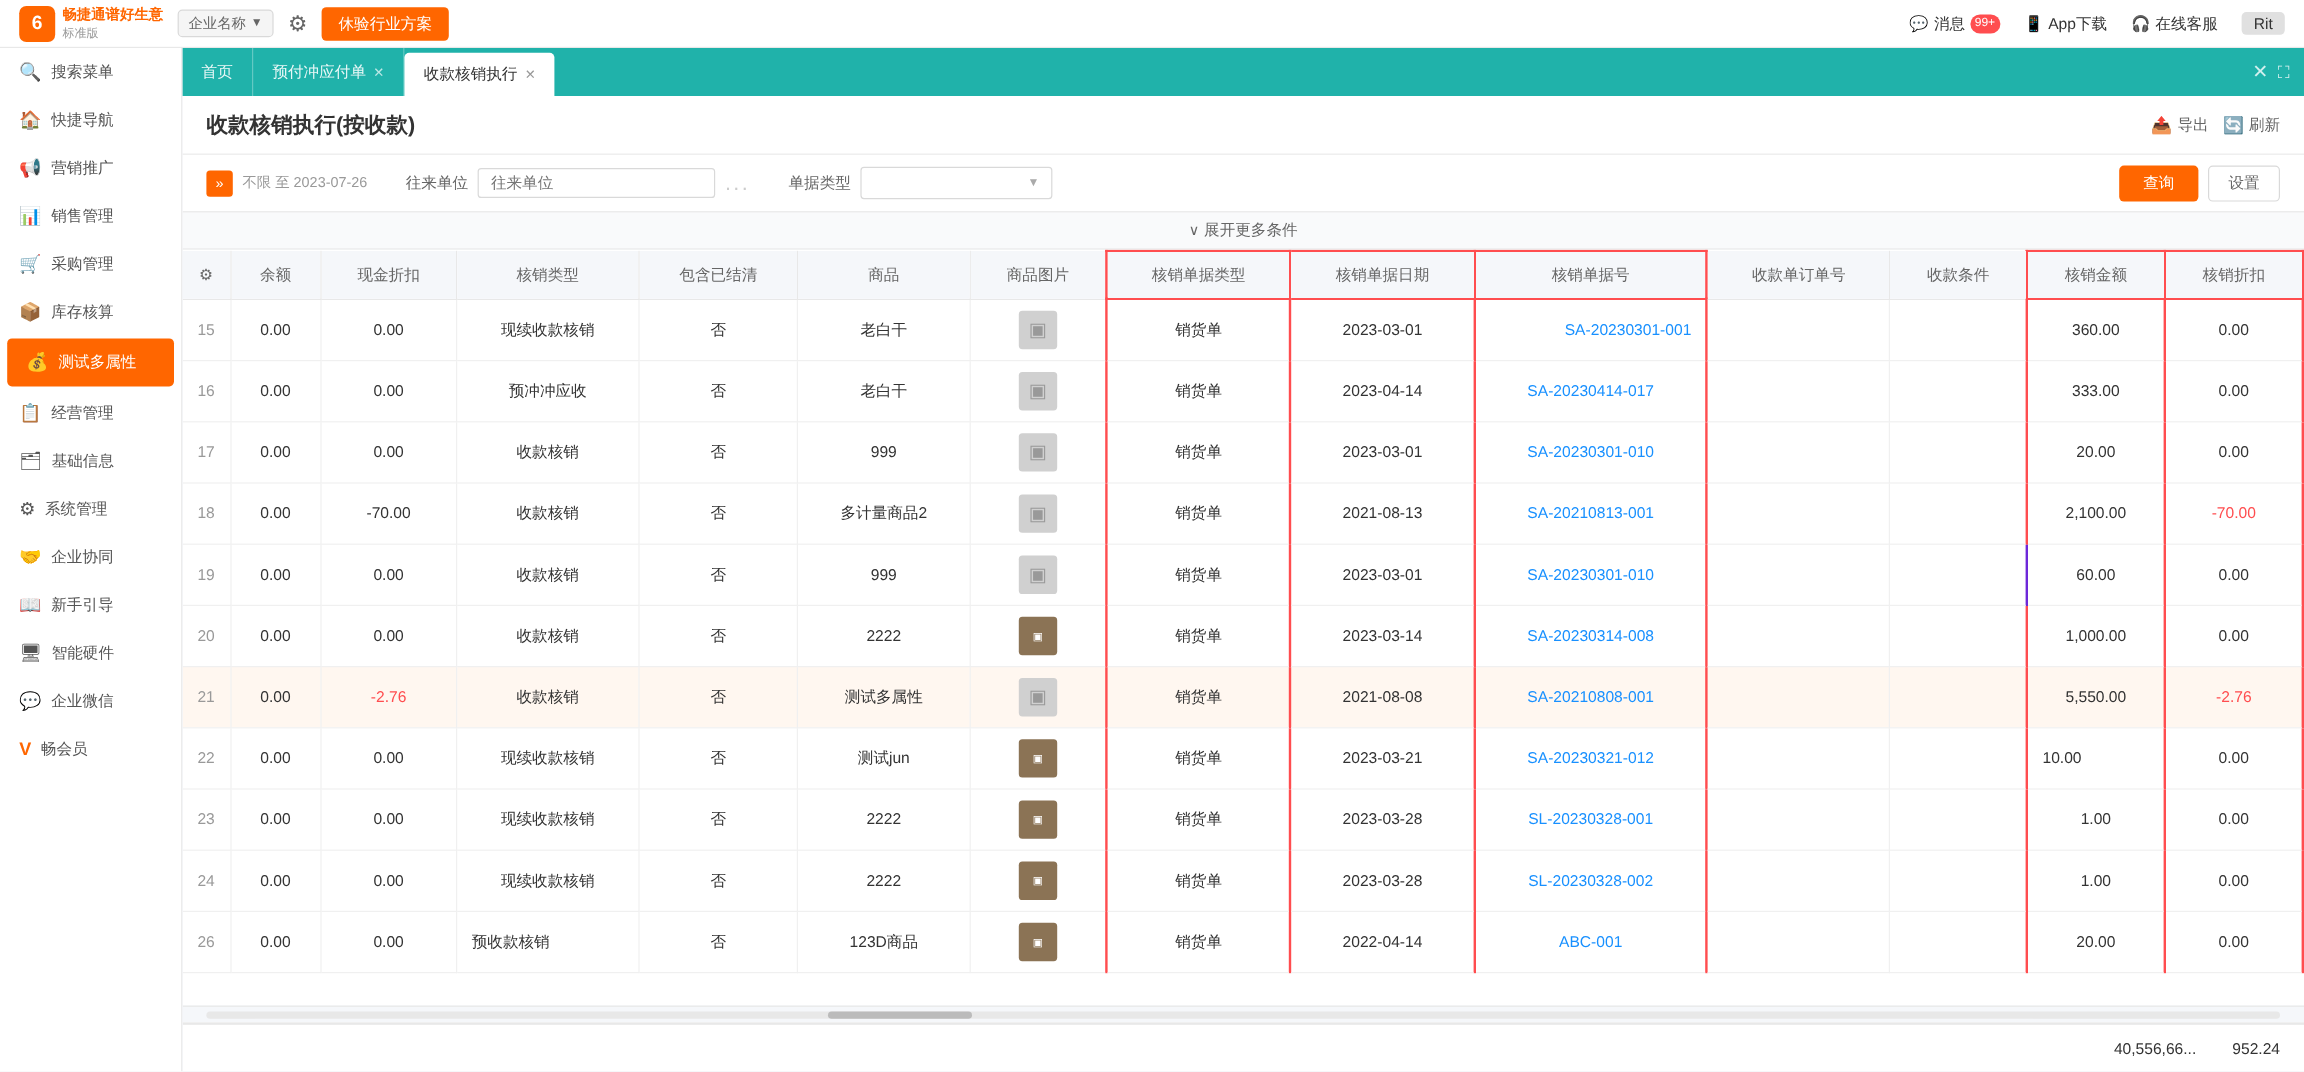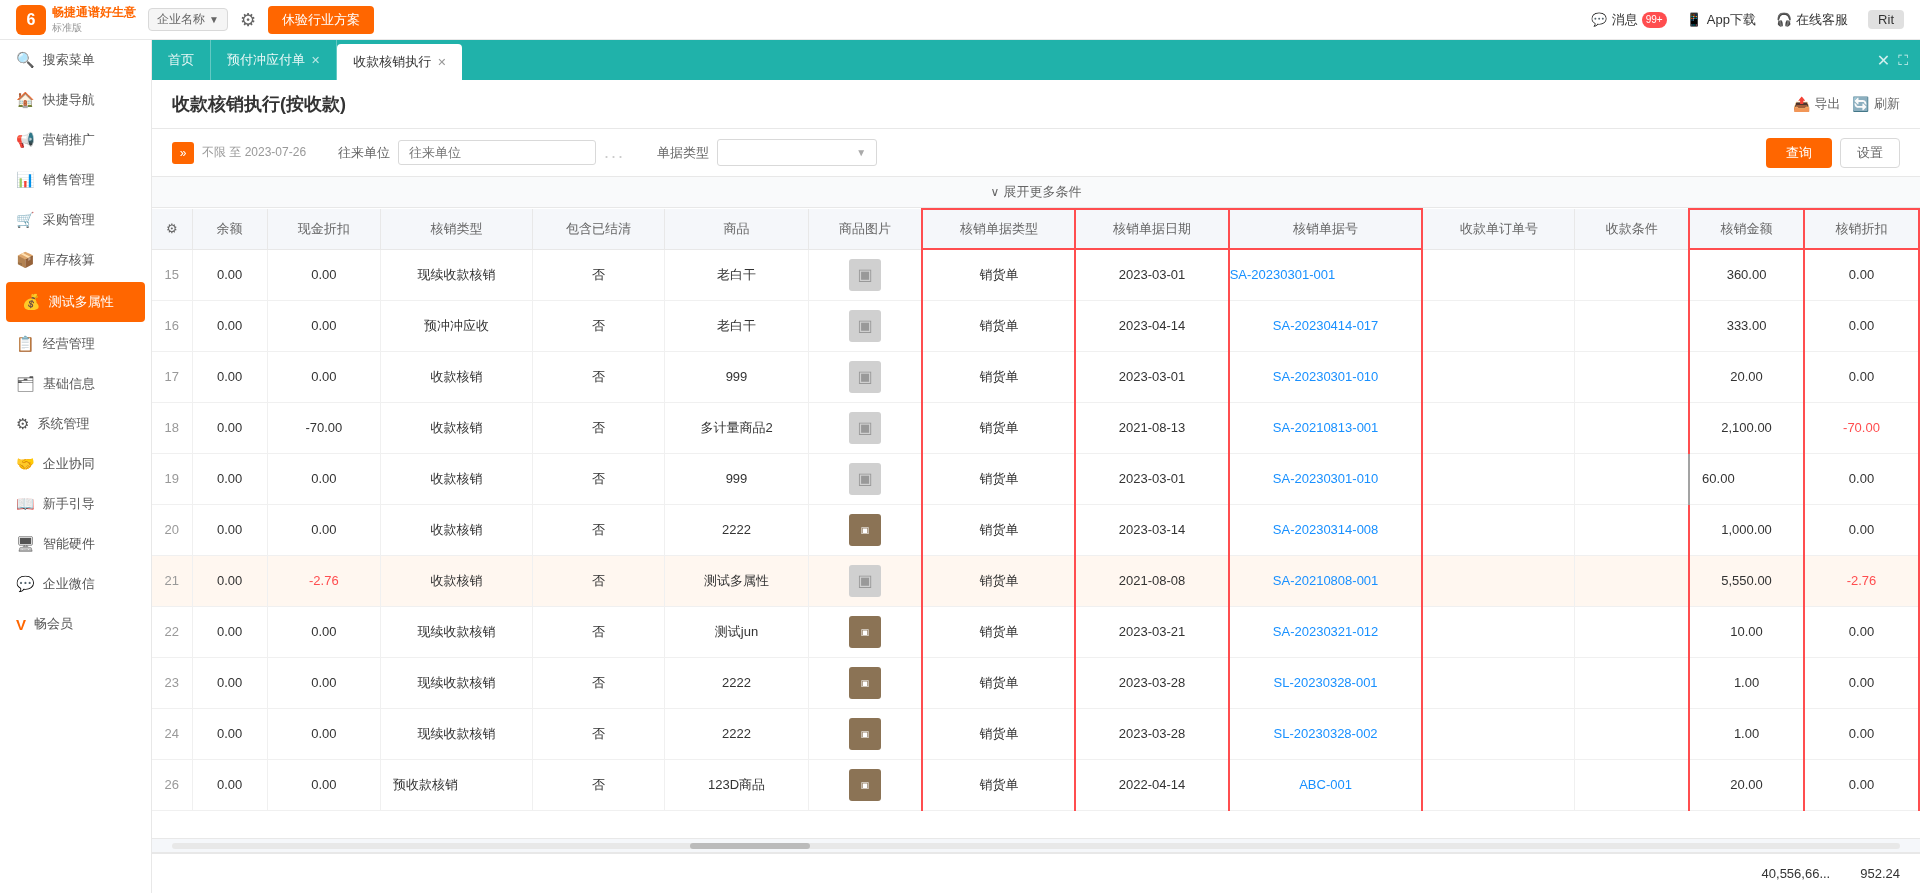--- a/index.html
+++ b/index.html
@@ -200,21 +200,21 @@
     <td style="padding:9px 12px;text-align:center;border-bottom:1px solid #f0f0f0;border-right:1px solid #f0f0f0;">0.00</td>
     <td style="padding:9px 12px;text-align:center;border-bottom:1px solid #f0f0f0;border-right:1px solid #f0f0f0;">0.00</td>
     <td style="padding:9px 12px;text-align:center;border-bottom:1px solid #f0f0f0;border-right:1px solid #f0f0f0;">现续收款核销</td>
     <td style="padding:9px 12px;text-align:center;border-bottom:1px solid #f0f0f0;border-right:1px solid #f0f0f0;">否</td>
     <td style="padding:9px 12px;text-align:center;border-bottom:1px solid #f0f0f0;border-right:1px solid #f0f0f0;">老白干</td>
     <td style="padding:9px 12px;text-align:center;border-bottom:1px solid #f0f0f0;border-right:1px solid #f0f0f0;">
       <span style="width:32px;height:32px;background:#d0d0d0;border-radius:3px;display:inline-flex;align-items:center;justify-content:center;color:#999;font-size:16px;">▣</span>
     </td>
     <td style="padding:9px 12px;text-align:center;border-bottom:1px solid #f0f0f0;border-right:2px solid #ff4d4f;border-left:2px solid #ff4d4f;">销货单</td>
     <td style="padding:9px 12px;text-align:center;border-bottom:1px solid #f0f0f0;border-right:2px solid #ff4d4f;">2023-03-01</td>
-    <td style="padding:9px 0;text-align:left;border-bottom:1px solid #f0f0f0;border-right:2px solid #ff4d4f;"><a style="color:#1890ff;cursor:pointer;text-decoration:none;">SA-20230301-001</a></td>
+    <td style="padding:9px 12px;text-align:right;border-bottom:1px solid #f0f0f0;border-right:2px solid #ff4d4f;"><a style="color:#1890ff;cursor:pointer;text-decoration:none;">SA-20230301-001</a></td>
     <td style="padding:9px 12px;text-align:center;border-bottom:1px solid #f0f0f0;border-right:1px solid #f0f0f0;"></td>
     <td style="padding:9px 12px;text-align:center;border-bottom:1px solid #f0f0f0;border-right:1px solid #f0f0f0;"></td>
     <td style="padding:9px 12px;text-align:center;border-bottom:1px solid #f0f0f0;border-right:2px solid #ff4d4f;border-left:2px solid #ff4d4f;">360.00</td>
     <td style="padding:9px 12px;text-align:center;border-bottom:1px solid #f0f0f0;border-right:2px solid #ff4d4f;">0.00</td>
   </tr>
                 <tr>
     <td style="padding:9px 12px;text-align:center;border-bottom:1px solid #f0f0f0;border-right:1px solid #f0f0f0;color:#999;">16</td>
     <td style="padding:9px 12px;text-align:center;border-bottom:1px solid #f0f0f0;border-right:1px solid #f0f0f0;">0.00</td>
     <td style="padding:9px 12px;text-align:center;border-bottom:1px solid #f0f0f0;border-right:1px solid #f0f0f0;">0.00</td>
     <td style="padding:9px 12px;text-align:center;border-bottom:1px solid #f0f0f0;border-right:1px solid #f0f0f0;">预冲冲应收</td>
@@ -275,21 +275,21 @@
     <td style="padding:9px 12px;text-align:center;border-bottom:1px solid #f0f0f0;border-right:1px solid #f0f0f0;">否</td>
     <td style="padding:9px 12px;text-align:center;border-bottom:1px solid #f0f0f0;border-right:1px solid #f0f0f0;">999</td>
     <td style="padding:9px 12px;text-align:center;border-bottom:1px solid #f0f0f0;border-right:1px solid #f0f0f0;">
       <span style="width:32px;height:32px;background:#d0d0d0;border-radius:3px;display:inline-flex;align-items:center;justify-content:center;color:#999;font-size:16px;">▣</span>
     </td>
     <td style="padding:9px 12px;text-align:center;border-bottom:1px solid #f0f0f0;border-right:2px solid #ff4d4f;border-left:2px solid #ff4d4f;">销货单</td>
     <td style="padding:9px 12px;text-align:center;border-bottom:1px solid #f0f0f0;border-right:2px solid #ff4d4f;">2023-03-01</td>
     <td style="padding:9px 12px;text-align:center;border-bottom:1px solid #f0f0f0;border-right:2px solid #ff4d4f;"><a style="color:#1890ff;cursor:pointer;text-decoration:none;">SA-20230301-010</a></td>
     <td style="padding:9px 12px;text-align:center;border-bottom:1px solid #f0f0f0;border-right:1px solid #f0f0f0;"></td>
     <td style="padding:9px 12px;text-align:center;border-bottom:1px solid #f0f0f0;border-right:1px solid #f0f0f0;"></td>
-    <td style="padding:9px 12px;text-align:left;border-bottom:1px solid #f0f0f0;border-right:2px solid #ff4d4f;border-left:2px solid #a3a3a3;">60.00</td>
+    <td style="padding:9px 12px;text-align:center;border-bottom:1px solid #f0f0f0;border-right:2px solid #ff4d4f;border-left:2px solid #6d28d9;">60.00</td>
     <td style="padding:9px 12px;text-align:center;border-bottom:1px solid #f0f0f0;border-right:2px solid #ff4d4f;">0.00</td>
   </tr>
                 <tr>
     <td style="padding:9px 12px;text-align:center;border-bottom:1px solid #f0f0f0;border-right:1px solid #f0f0f0;color:#999;">20</td>
     <td style="padding:9px 12px;text-align:center;border-bottom:1px solid #f0f0f0;border-right:1px solid #f0f0f0;">0.00</td>
     <td style="padding:9px 12px;text-align:center;border-bottom:1px solid #f0f0f0;border-right:1px solid #f0f0f0;">0.00</td>
     <td style="padding:9px 12px;text-align:center;border-bottom:1px solid #f0f0f0;border-right:1px solid #f0f0f0;">收款核销</td>
     <td style="padding:9px 12px;text-align:center;border-bottom:1px solid #f0f0f0;border-right:1px solid #f0f0f0;">否</td>
     <td style="padding:9px 12px;text-align:center;border-bottom:1px solid #f0f0f0;border-right:1px solid #f0f0f0;">2222</td>
     <td style="padding:9px 12px;text-align:center;border-bottom:1px solid #f0f0f0;border-right:1px solid #f0f0f0;">
@@ -329,21 +329,21 @@
     <td style="padding:9px 12px;text-align:center;border-bottom:1px solid #f0f0f0;border-right:1px solid #f0f0f0;">否</td>
     <td style="padding:9px 12px;text-align:center;border-bottom:1px solid #f0f0f0;border-right:1px solid #f0f0f0;">测试jun</td>
     <td style="padding:9px 12px;text-align:center;border-bottom:1px solid #f0f0f0;border-right:1px solid #f0f0f0;">
       <span style="width:32px;height:32px;background:#8b7355;border-radius:3px;display:inline-flex;align-items:center;justify-content:center;color:#fff;font-size:9px;">▣</span>
     </td>
     <td style="padding:9px 12px;text-align:center;border-bottom:1px solid #f0f0f0;border-right:2px solid #ff4d4f;border-left:2px solid #ff4d4f;">销货单</td>
     <td style="padding:9px 12px;text-align:center;border-bottom:1px solid #f0f0f0;border-right:2px solid #ff4d4f;">2023-03-21</td>
     <td style="padding:9px 12px;text-align:center;border-bottom:1px solid #f0f0f0;border-right:2px solid #ff4d4f;"><a style="color:#1890ff;cursor:pointer;text-decoration:none;">SA-20230321-012</a></td>
     <td style="padding:9px 12px;text-align:center;border-bottom:1px solid #f0f0f0;border-right:1px solid #f0f0f0;"></td>
     <td style="padding:9px 12px;text-align:center;border-bottom:1px solid #f0f0f0;border-right:1px solid #f0f0f0;"></td>
-    <td style="padding:9px 12px;text-align:center;border-bottom:1px solid #f0f0f0;border-right:2px solid #ff4d4f;border-left:2px solid #ff4d4f;">10.00</td>
+    <td style="padding:9px 12px;text-align:left;border-bottom:1px solid #f0f0f0;border-right:2px solid #ff4d4f;border-left:2px solid #ff4d4f;">10.00</td>
     <td style="padding:9px 12px;text-align:center;border-bottom:1px solid #f0f0f0;border-right:2px solid #ff4d4f;">0.00</td>
   </tr>
                 <tr>
     <td style="padding:9px 12px;text-align:center;border-bottom:1px solid #f0f0f0;border-right:1px solid #f0f0f0;color:#999;">23</td>
     <td style="padding:9px 12px;text-align:center;border-bottom:1px solid #f0f0f0;border-right:1px solid #f0f0f0;">0.00</td>
     <td style="padding:9px 12px;text-align:center;border-bottom:1px solid #f0f0f0;border-right:1px solid #f0f0f0;">0.00</td>
     <td style="padding:9px 12px;text-align:center;border-bottom:1px solid #f0f0f0;border-right:1px solid #f0f0f0;">现续收款核销</td>
     <td style="padding:9px 12px;text-align:center;border-bottom:1px solid #f0f0f0;border-right:1px solid #f0f0f0;">否</td>
     <td style="padding:9px 12px;text-align:center;border-bottom:1px solid #f0f0f0;border-right:1px solid #f0f0f0;">2222</td>
     <td style="padding:9px 12px;text-align:center;border-bottom:1px solid #f0f0f0;border-right:1px solid #f0f0f0;">

